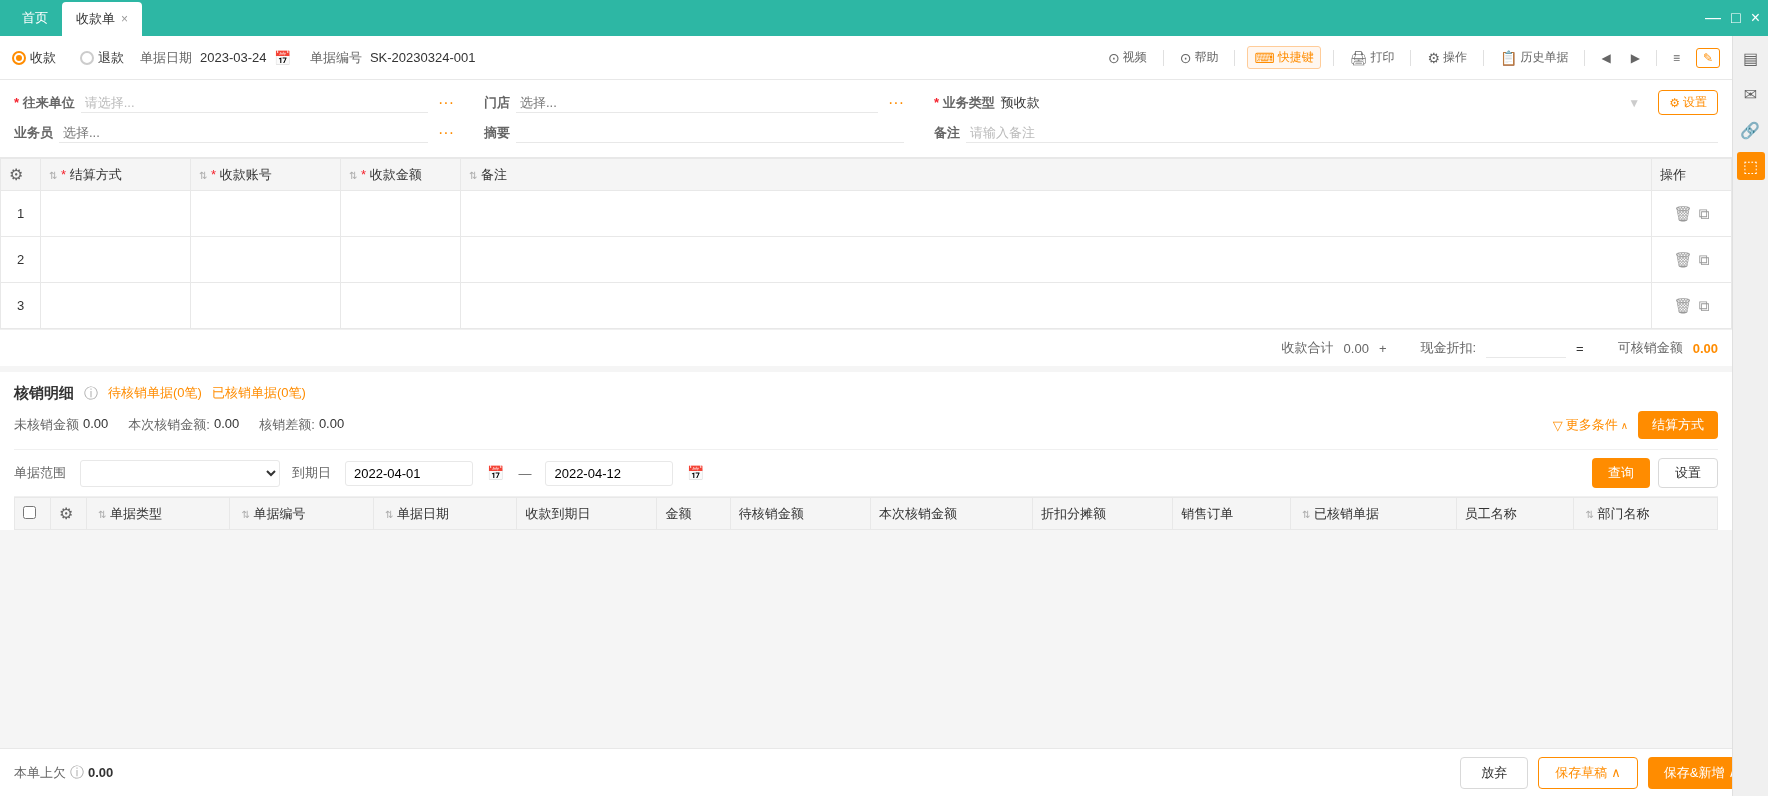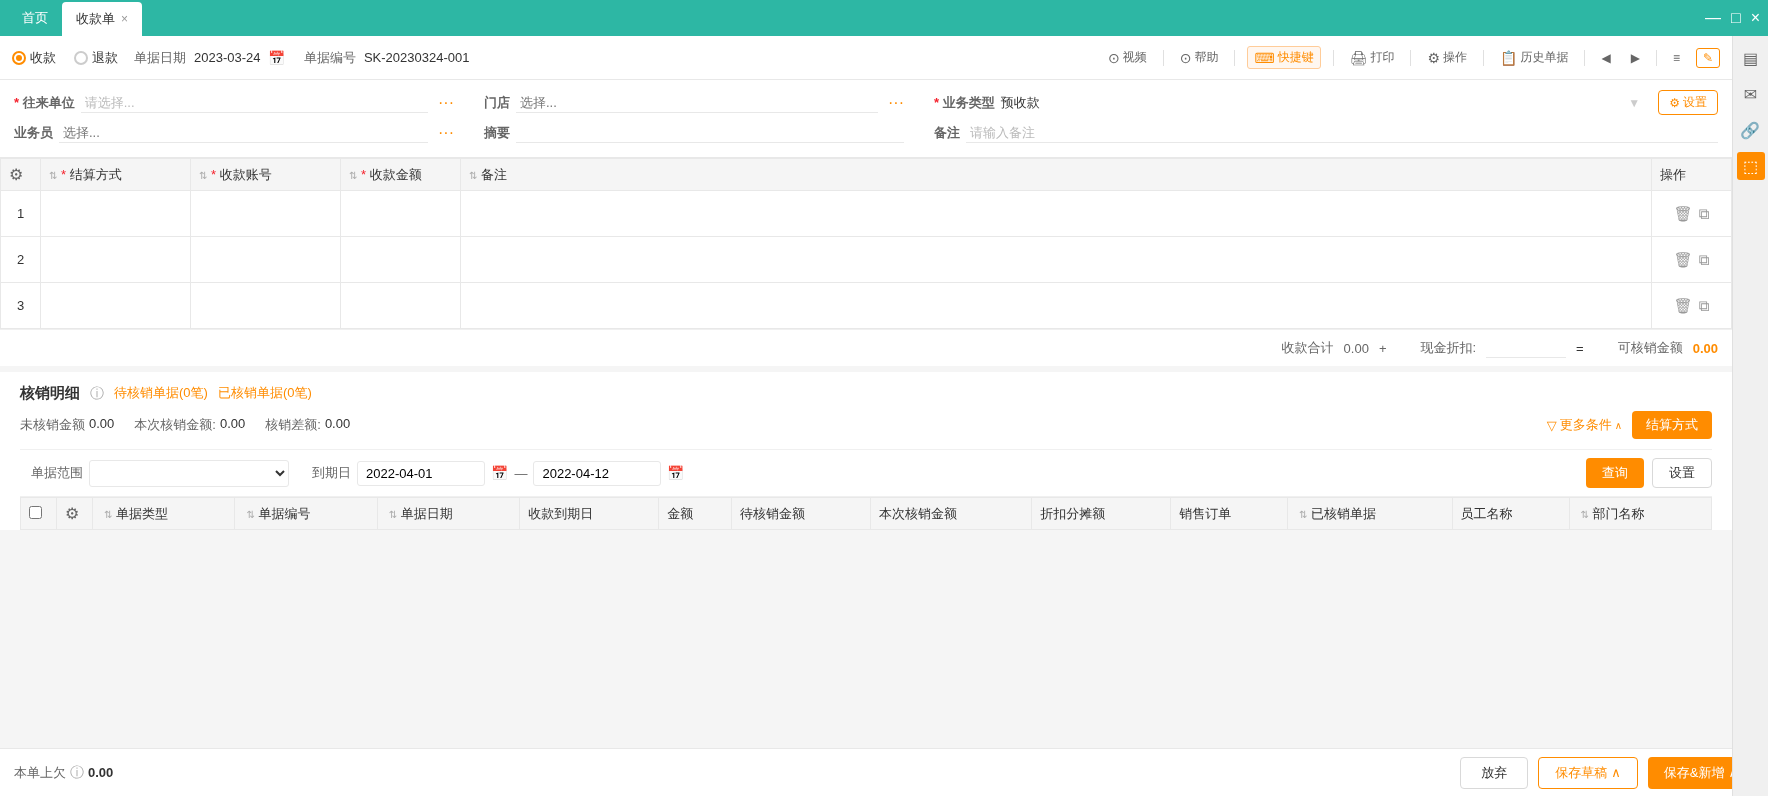--- a/index.html
+++ b/index.html
@@ -46,21 +46,21 @@
     
     .toolbar {
       display: flex;
       align-items: center;
       background: #fff;
       border-bottom: 1px solid #e8e8e8;
       padding: 6px 12px;
       height: 44px;
       gap: 16px;
     }
-    .radio-group { display: flex; align-items: center; gap: 18px; }
+    .radio-group { display: flex; align-items: center; gap: 24px; }
     .radio-item { display: flex; align-items: center; gap: 4px; cursor: pointer; }
     .radio-dot { width: 14px; height: 14px; border-radius: 50%; border: 2px solid #ccc; display: flex; align-items: center; justify-content: center; }
     .radio-dot.active { border-color: #ff8c00; }
     .radio-dot.active::after { content: ''; width: 6px; height: 6px; border-radius: 50%; background: #ff8c00; }
     .doc-info { display: flex; align-items: center; gap: 8px; font-size: 13px; color: #333; }
     .doc-info span { color: #333; }
     .doc-info .label { color: #666; }
     .cal-icon { color: #ff8c00; font-size: 14px; cursor: pointer; }
     .toolbar-right { margin-left: auto; display: flex; align-items: center; gap: 12px; }
     .toolbar-btn {
@@ -196,21 +196,21 @@
       border-bottom: 1px solid #e8e8e8;
       outline: none;
       font-size: 13px;
       text-align: right;
       padding: 2px;
     }
 
     
     .verify-section {
       background: #fff;
-      padding: 12px 20px 0;
+      padding: 12px 14px 0;
     }
     .verify-title {
       display: flex;
       align-items: center;
       gap: 10px;
       margin-bottom: 8px;
     }
     .verify-title h3 { font-size: 15px; font-weight: bold; color: #333; }
     .info-icon { color: #aaa; font-size: 14px; cursor: pointer; }
     .tab-link {
@@ -250,24 +250,23 @@
       align-items: center;
       gap: 12px;
       padding: 8px 0;
       border-top: 1px solid #f0f0f0;
       border-bottom: 1px solid #f0f0f0;
       margin-bottom: 0;
     }
     .search-field {
       display: flex;
       align-items: center;
-      gap: 6px;
+      gap: 14px;
       font-size: 13px;
       color: #666;
-      margin-left: 11px;
     }
     .search-field .field-label { white-space: nowrap; }
     .search-select {
       width: 200px;
       border: 1px solid #e8e8e8;
       border-radius: 3px;
       padding: 4px 8px;
       font-size: 13px;
       outline: none;
       background: #fff;

